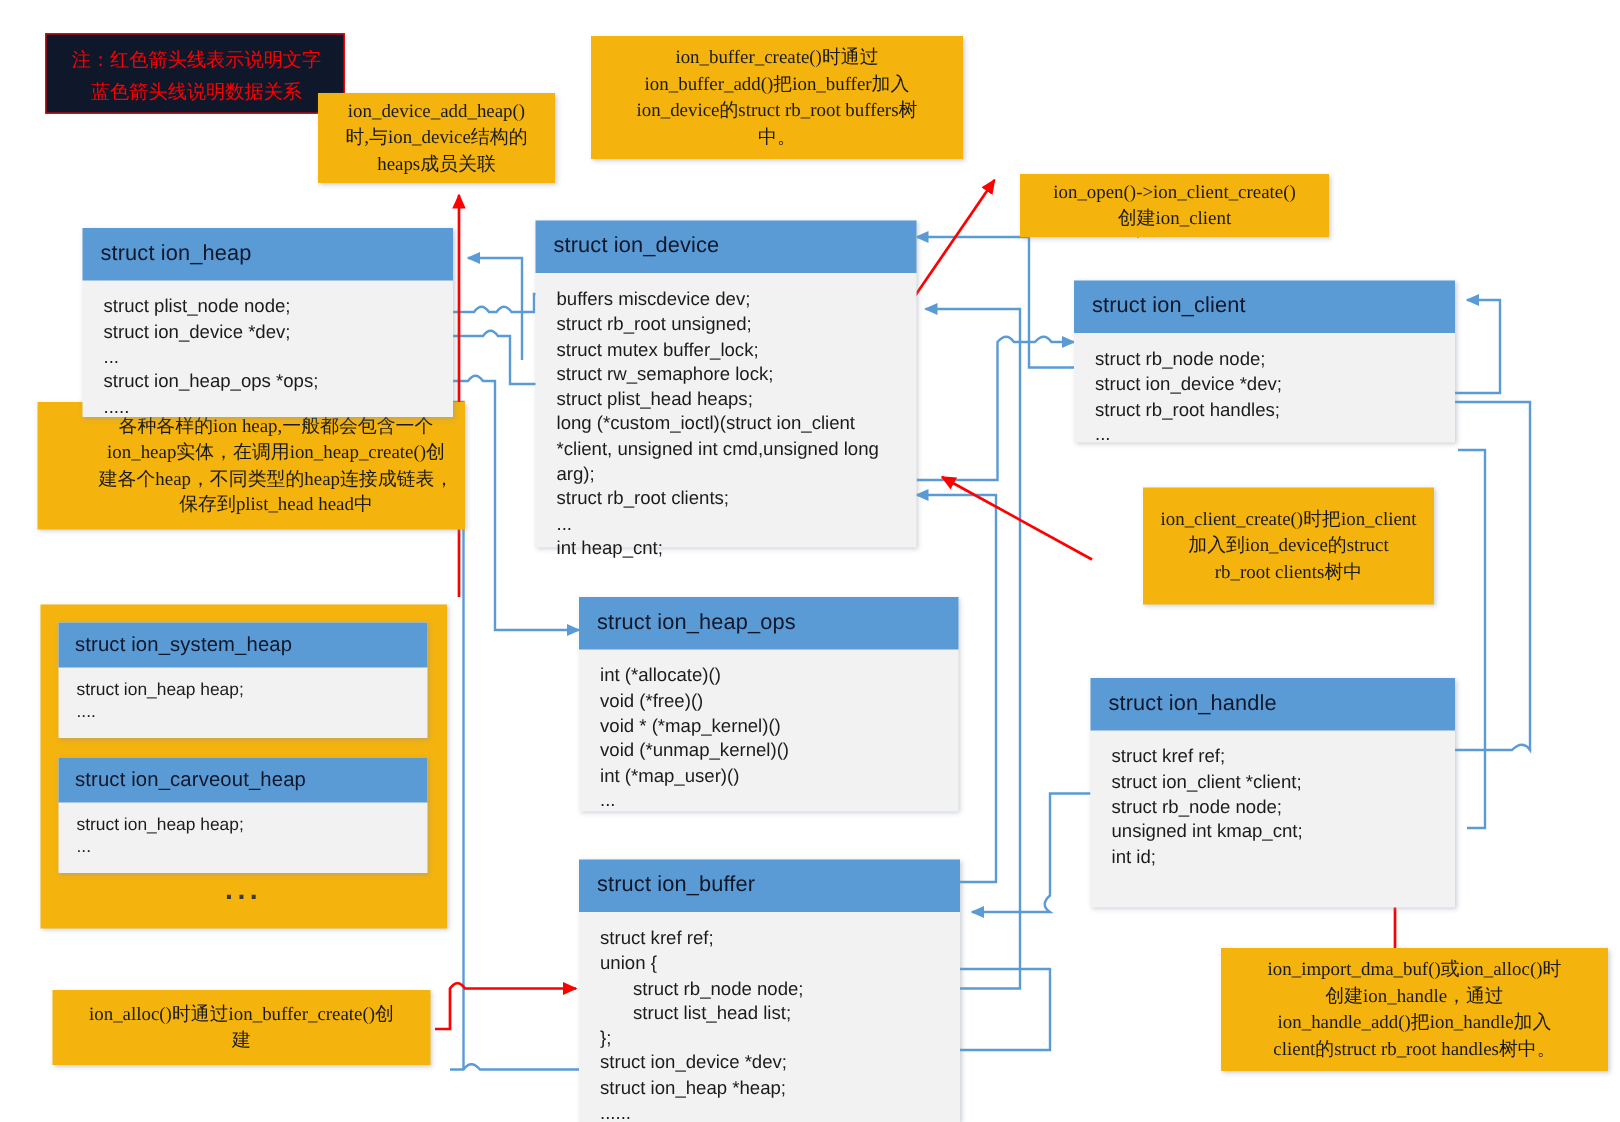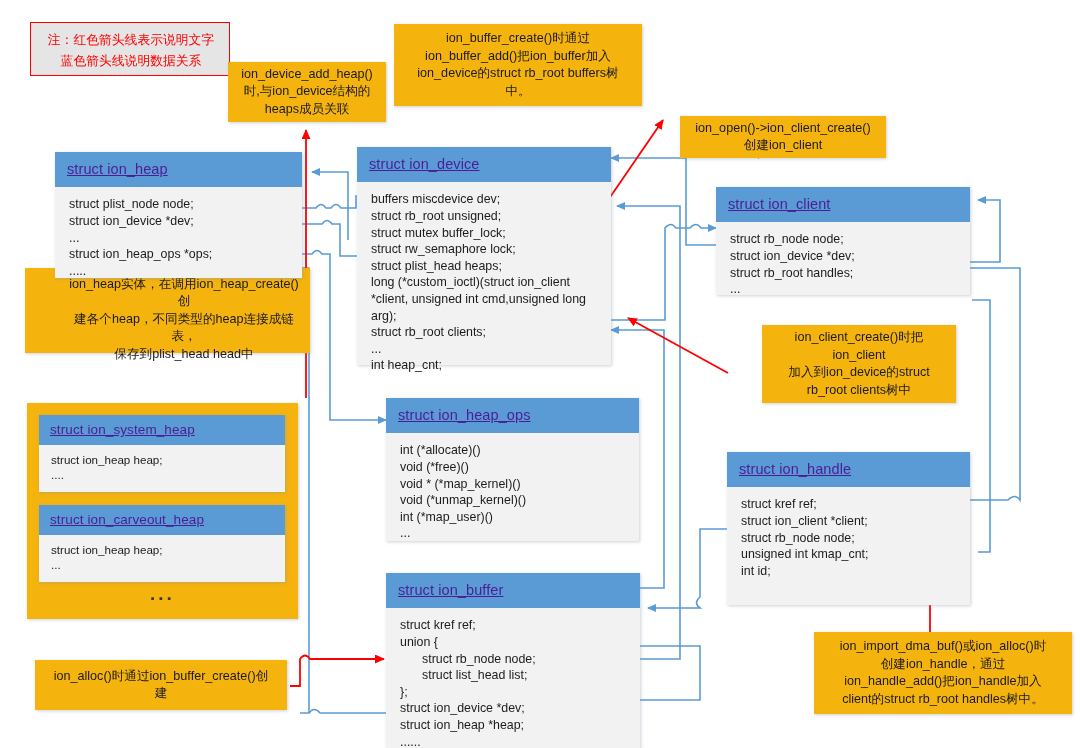--- a/index.html
+++ b/index.html
@@ -31,27 +31,26 @@
 
   
   .uml {
     position: absolute;
     box-sizing: border-box;
     background: #f2f2f2;
     box-shadow: 1px 1px 3px rgba(140,150,165,0.45);
   }
   .uml .uml-title {
     background: #5b9bd5;
-    color: #4c1d95;
+    color: #0f172a;
     font-size: 14.5px;
     line-height: 1.2;
     padding: 9px 0 9px 12px;
     white-space: nowrap;
     letter-spacing: .1px;
-    text-decoration: underline;
   }
   .uml .uml-body {
     padding: 9px 10px 9px 14px;
     color: #1b1b1b;
     font-size: 12.4px;
     line-height: 16.6px;
   }
   .uml .uml-body div {
     white-space: pre-wrap;
   }
@@ -76,21 +75,21 @@
     color: #1b1b1b;
     font-size: 12.6px;
     line-height: 17.5px;
     text-align: center;
     padding: 6px 7px;
     box-shadow: 1px 1px 3px rgba(140,150,165,0.45);
     display: flex;
     align-items: center;
     justify-content: center;
   }
-  .note span { display: block; width: 100%; white-space: pre-line; }
+  .note span { display: block; width: 100%; white-space: pre-line; font-family: Liberation Serif, serif; }
 
   
   .group-box {
     position: absolute;
     background: #f5b30d;
     box-sizing: border-box;
     box-shadow: 1px 1px 3px rgba(140,150,165,0.45);
   }
   .ellipsis-mark {
     position: absolute;
@@ -98,21 +97,21 @@
     font-size: 19px;
     letter-spacing: 3px;
     font-weight: bold;
   }
 
   
   .legend {
     position: absolute;
     box-sizing: border-box;
     border: 1.4px solid #ff0000;
-    background: #e5e5e5;
+    background: #0f172a;
     color: #ff0000;
     font-size: 12.8px;
     line-height: 21px;
     padding: 6px 10px 6px 12px;
     text-align: center;
   }
   .legend span { display: block; white-space: pre-line; }
 </style>
 </head>
 <body>
@@ -182,21 +181,21 @@
 
       <path d="M290,686 L300,686 L300,659 q5,-7 10,0 L384,659" marker-end="url(#redarrow)"></path>
     </g>
   </svg>
 
   <div class="legend" style="left:30px; top:22px; width:200px; height:54px;">
     <span>注：红色箭头线表示说明文字
 蓝色箭头线说明数据关系</span>
   </div>
 
-  <div class="note" style="left:228px; top:62px; width:158px; height:60px;">
+  <div class="note" style="left:212px; top:62px; width:158px; height:60px;">
     <span>ion_device_add_heap()
 时,与ion_device结构的
 heaps成员关联</span>
   </div>
 
   <div class="note" style="left:394px; top:24px; width:248px; height:82px;">
     <span>ion_buffer_create()时通过
 ion_buffer_add()把ion_buffer加入
 ion_device的struct rb_root buffers树
 中。</span>

